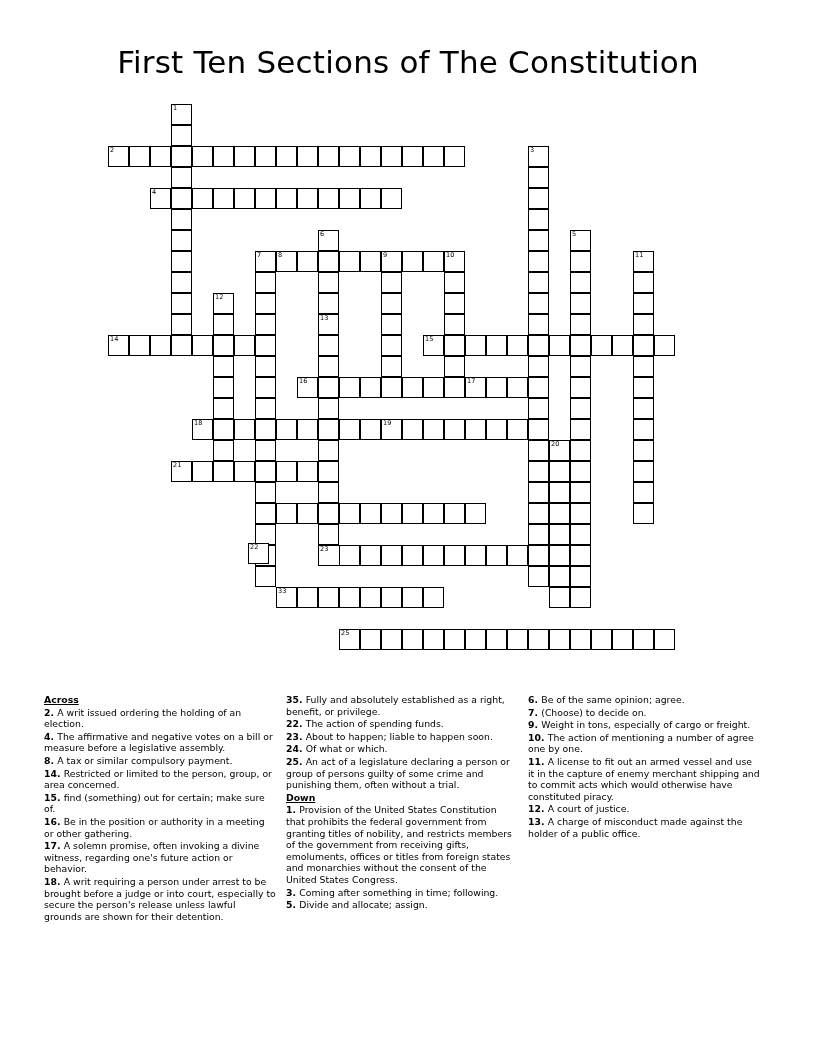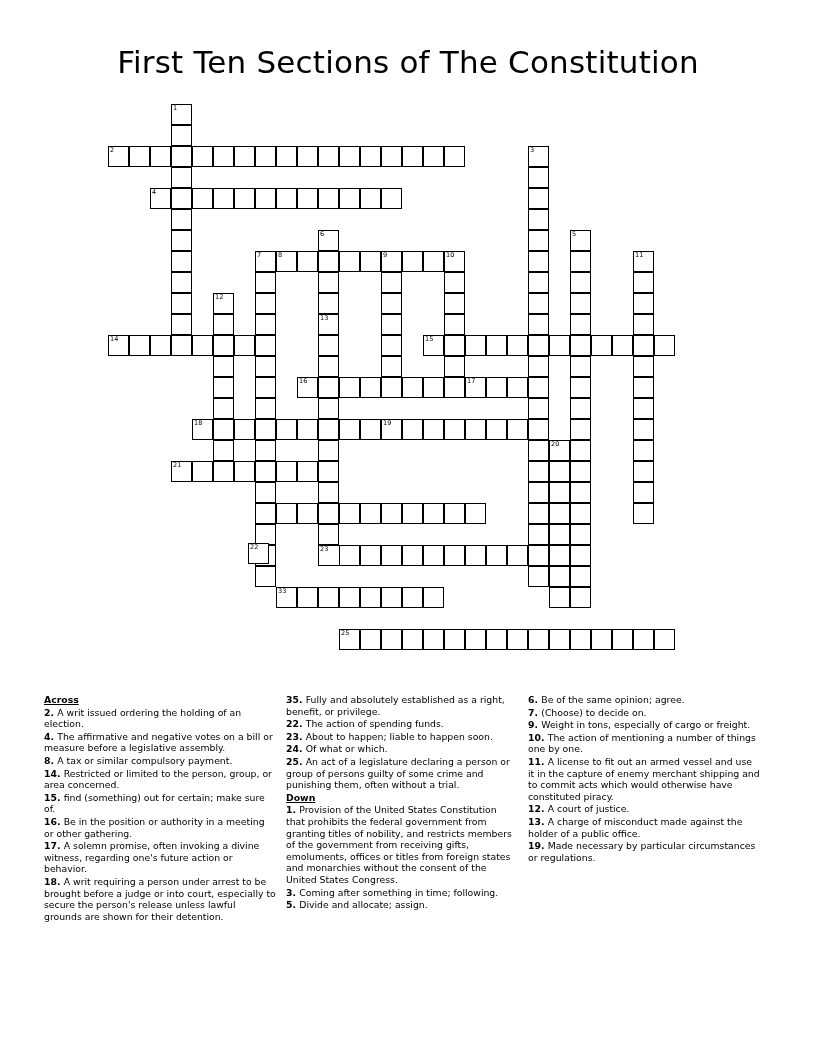--- a/index.html
+++ b/index.html
@@ -426,23 +426,22 @@
             <div class="clue"><b>1. </b><span>Provision of the United States Constitution that prohibits the federal government from granting titles of nobility, and restricts members of the government from receiving gifts, emoluments, offices or titles from foreign states and monarchies without the consent of the United States Congress.</span></div>
             <div class="clue"><b>3. </b><span>Coming after something in time; following.</span></div>
             <div class="clue"><b>5. </b><span>Divide and allocate; assign.</span></div>
           </div>
       </div>
       <div class="col c3">
         <div id="col3">
             <div class="clue"><b>6. </b><span>Be of the same opinion; agree.</span></div>
             <div class="clue"><b>7. </b><span>(Choose) to decide on.</span></div>
             <div class="clue"><b>9. </b><span>Weight in tons, especially of cargo or freight.</span></div>
-            <div class="clue"><b>10. </b><span>The action of mentioning a number of things one by one.</span></div>
+            <div class="clue"><b>10. </b><span>The action of mentioning a number of agree one by one.</span></div>
             <div class="clue"><b>11. </b><span>A license to fit out an armed vessel and use it in the capture of enemy merchant shipping and to commit acts which would otherwise have constituted piracy.</span></div>
             <div class="clue"><b>12. </b><span>A court of justice.</span></div>
             <div class="clue"><b>13. </b><span>A charge of misconduct made against the holder of a public office.</span></div>
-            <div class="clue"><b>19. </b><span>Made necessary by particular circumstances or regulations.</span></div>
           </div>
       </div>
     </div>
   </div>
 
 </div>
 
 </body></html>

